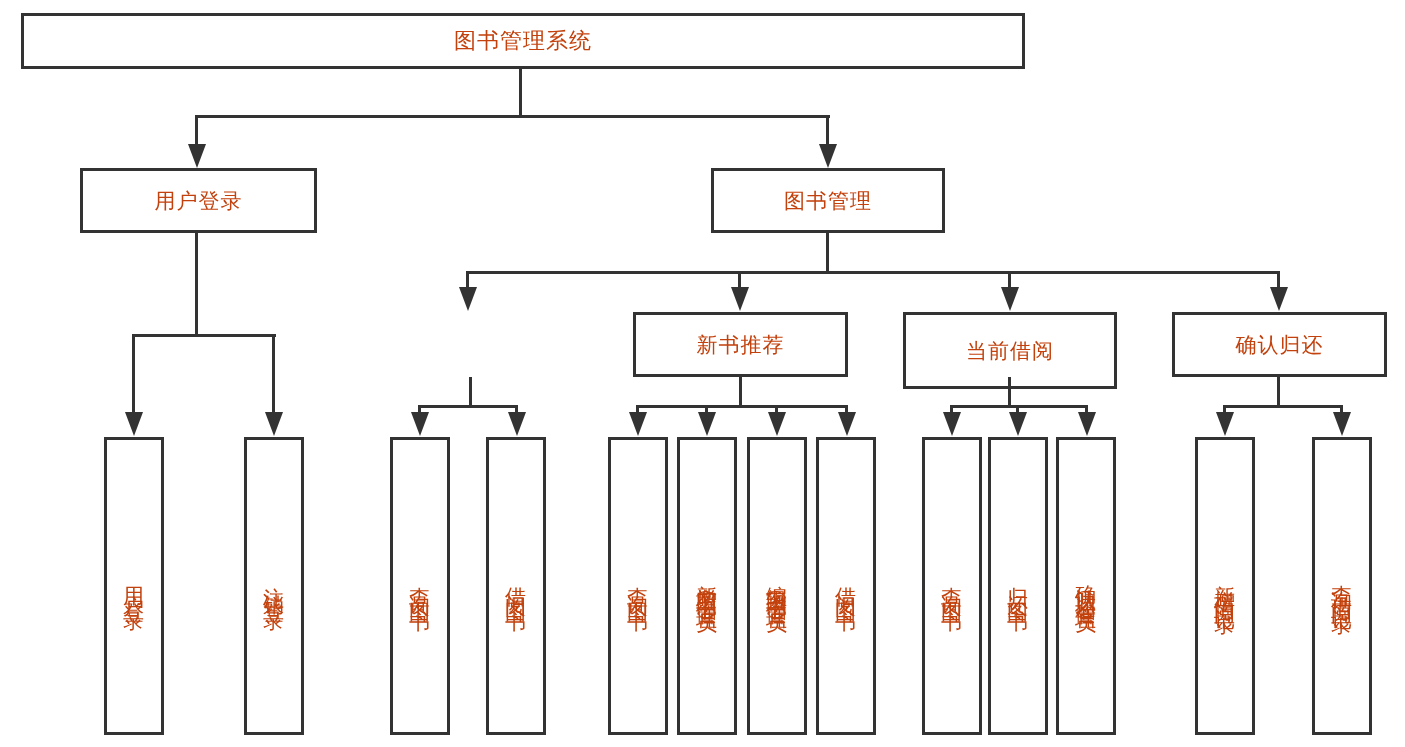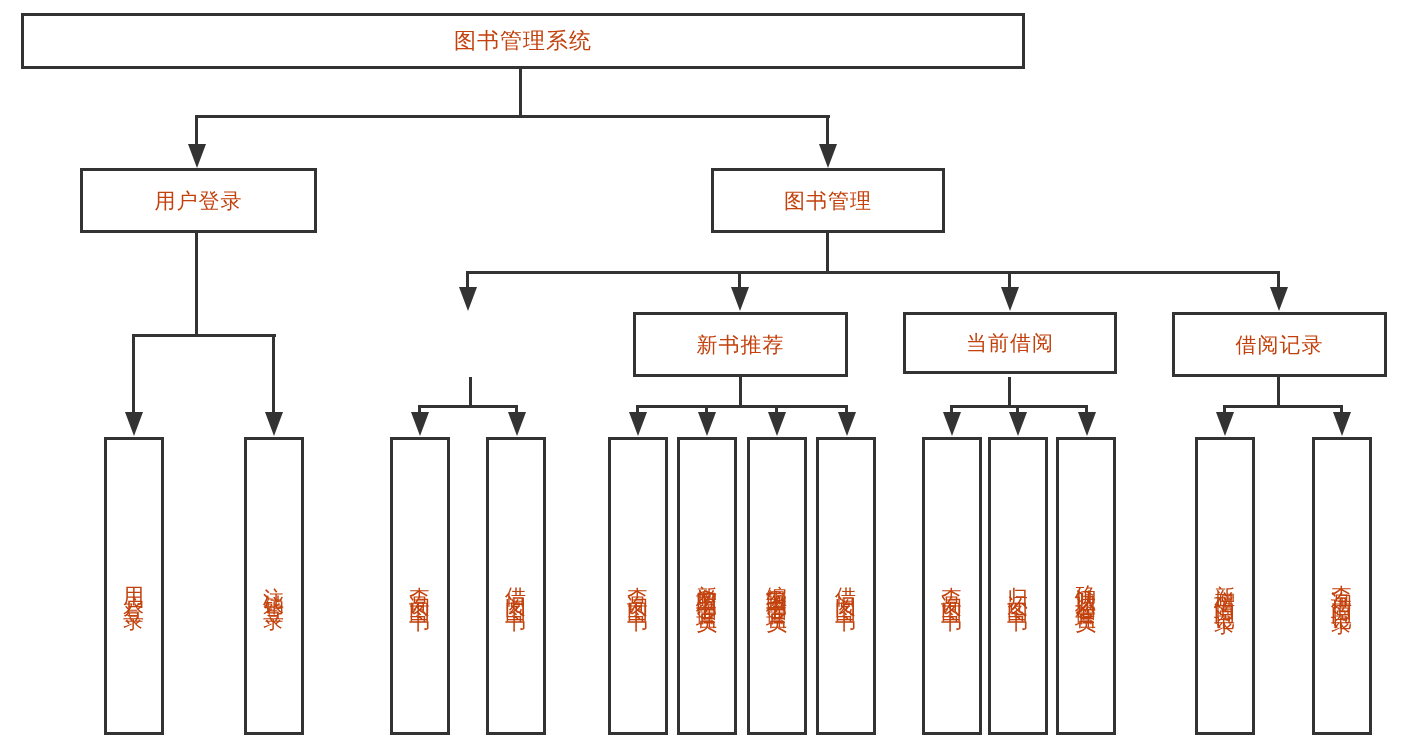--- a/index.html
+++ b/index.html
@@ -84,25 +84,25 @@
   <div class="vline" style="left:738px;top:271px;height:22px;"></div>
   <div class="arr" style="left:731px;top:287px;"></div>
   <div class="vline" style="left:1008px;top:271px;height:22px;"></div>
   <div class="arr" style="left:1001px;top:287px;"></div>
   <div class="vline" style="left:1277px;top:271px;height:22px;"></div>
   <div class="arr" style="left:1270px;top:287px;"></div>
 
   <div class="box" style="left:633px;top:312px;width:215px;height:65px;">
     <span>新书推荐</span>
   </div>
-  <div class="box" style="left:903px;top:312px;width:214px;height:62px;">
+  <div class="box" style="left:903px;top:312px;width:214px;height:77px;">
     <span>当前借阅</span>
   </div>
   <div class="box" style="left:1172px;top:312px;width:215px;height:65px;">
-    <span>借阅记录</span>
+    <span>确认归还</span>
   </div>
 
   <div class="vline" style="left:469px;top:377px;height:31px;"></div>
   <div class="hline" style="left:418px;top:405px;width:100px;"></div>
   <div class="vline" style="left:418px;top:405px;height:12px;"></div>
   <div class="arr" style="left:411px;top:412px;"></div>
   <div class="vline" style="left:515px;top:405px;height:12px;"></div>
   <div class="arr" style="left:508px;top:412px;"></div>
 
   <div class="vline" style="left:739px;top:377px;height:31px;"></div>

